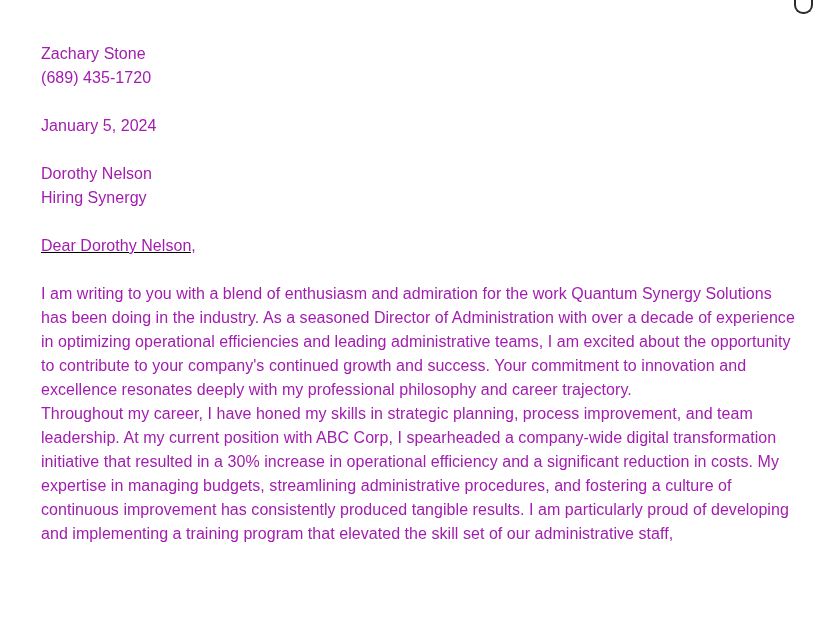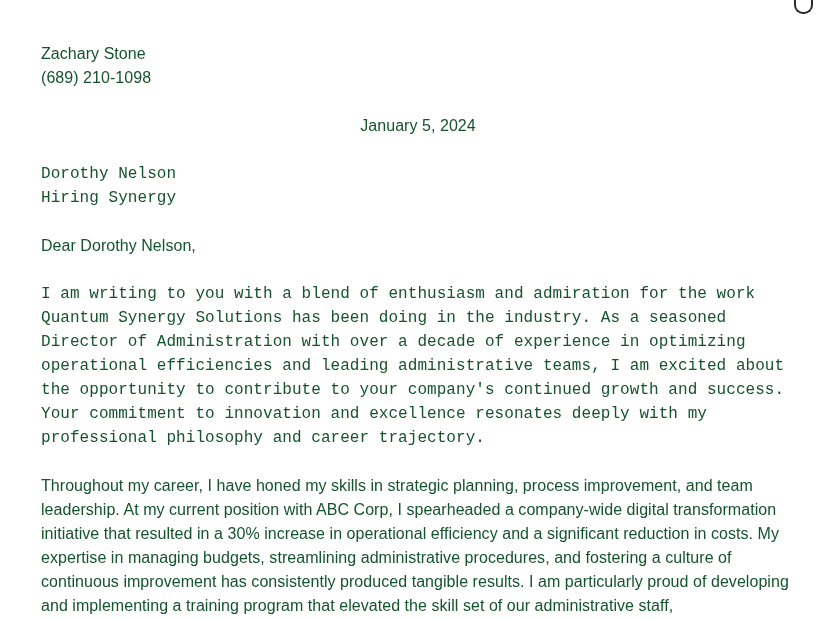--- a/index.html
+++ b/index.html
@@ -37,48 +37,48 @@
 
   .doc-block {
     margin: 0;
     padding: 0;
   }
 
   .doc-line,
   .doc-para {
     font-size: 16px;
     line-height: 24px;
-    color: #14532d;
+    color: #a21caf;
     letter-spacing: 0.05px;
     margin: 0;
     white-space: pre-wrap;
   }
 
   .doc-para {
     text-align: left;
   }
 
   
   .block-sender   { margin-top: 42px; }
-  .block-date     { margin-top: 24px; text-align: center; }
-  .block-recipient{ margin-top: 24px; font-family: Liberation Mono, monospace; }
-  .block-salutation { margin-top: 24px; }
-  .block-body1    { margin-top: 24px; font-family: Liberation Mono, monospace; }
-  .block-body2    { margin-top: 24px; }
+  .block-date     { margin-top: 24px; }
+  .block-recipient{ margin-top: 24px; }
+  .block-salutation { margin-top: 24px; text-decoration: underline; }
+  .block-body1    { margin-top: 24px; }
+  .block-body2    { }
 </style>
 </head>
 <body>
 
 <div class="top-right-icon"></div>
 
 <div class="doc">
 
   <div class="doc-block block-sender">
     <div class="doc-line">Zachary Stone</div>
-    <div class="doc-line">(689) 210-1098</div>
+    <div class="doc-line">(689) 435-1720</div>
   </div>
 
   <div class="doc-block block-date">
     <div class="doc-line">January 5, 2024</div>
   </div>
 
   <div class="doc-block block-recipient">
     <div class="doc-line">Dorothy Nelson</div>
     <div class="doc-line">Hiring Synergy</div>
   </div>

